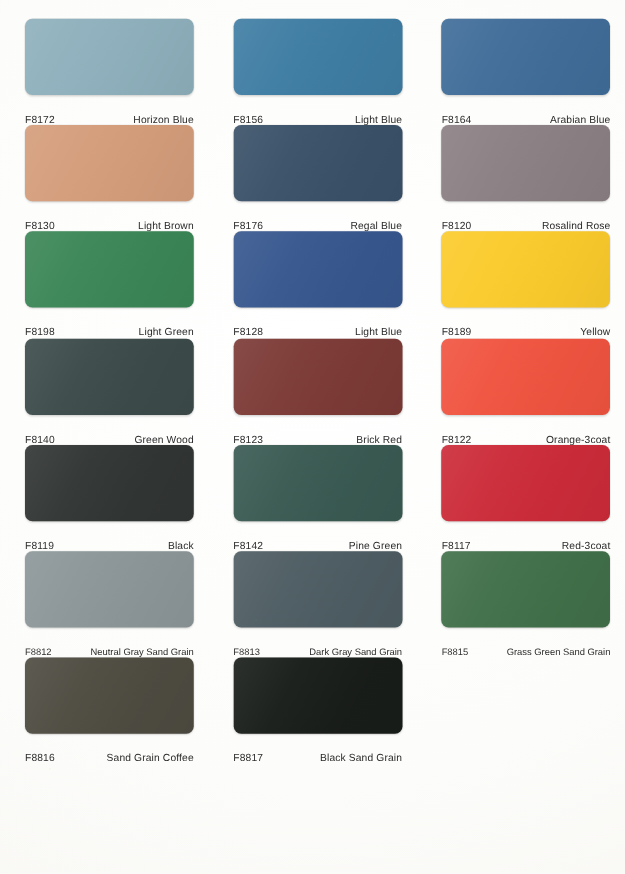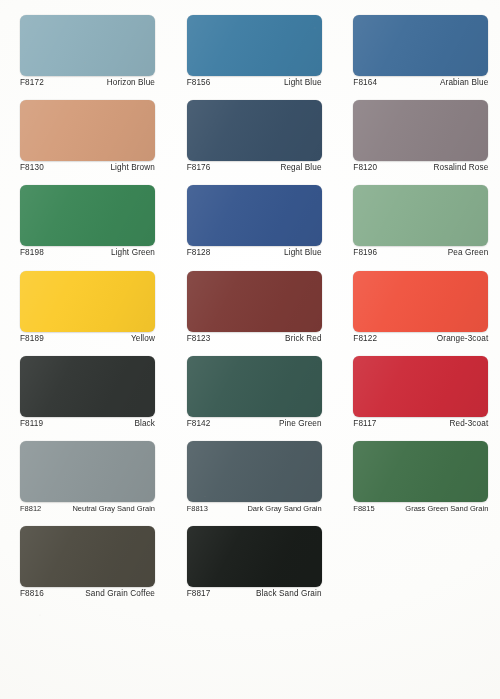--- a/index.html
+++ b/index.html
@@ -71,21 +71,21 @@
     border-radius: 6px;
     background: linear-gradient(118deg,
       rgba(255,255,255,.085) 0%,
       rgba(255,255,255,.025) 34%,
       rgba(0,0,0,.018) 68%,
       rgba(0,0,0,.050) 100%);
     pointer-events: none;
   }
   .caption {
     width: 135px;
-    margin-top: 2px;
+    margin-top: 15px;
     display: flex;
     justify-content: space-between;
     align-items: baseline;
     font-size: 8.2px;
     letter-spacing: .12px;
     color: #2a2a2a;
     white-space: nowrap;
   }
   .code {
     color: #2e2e2e;
@@ -156,31 +156,31 @@
         </div>
       </div>
       <div class="cell">
         <div class="swatch" style="background: rgb(55, 87, 142);"></div>
         <div class="caption">
           <span class="code">F8128</span>
           <span class="name">Light Blue</span>
         </div>
       </div>
       <div class="cell">
-        <div class="swatch" style="background: rgb(135, 174, 142);"></div>
-        <div class="caption">
-          <span class="code">F8196</span>
-          <span class="name">Pea Green</span>
-        </div>
-      </div>
-      <div class="cell">
         <div class="swatch" style="background: rgb(251, 203, 44);"></div>
         <div class="caption">
           <span class="code">F8189</span>
           <span class="name">Yellow</span>
+        </div>
+      </div>
+      <div class="cell">
+        <div class="swatch" style="background: rgb(60, 75, 74);"></div>
+        <div class="caption">
+          <span class="code">F8140</span>
+          <span class="name">Green Wood</span>
         </div>
       </div>
       <div class="cell">
         <div class="swatch" style="background: rgb(124, 58, 54);"></div>
         <div class="caption">
           <span class="code">F8123</span>
           <span class="name">Brick Red</span>
         </div>
       </div>
       <div class="cell">

